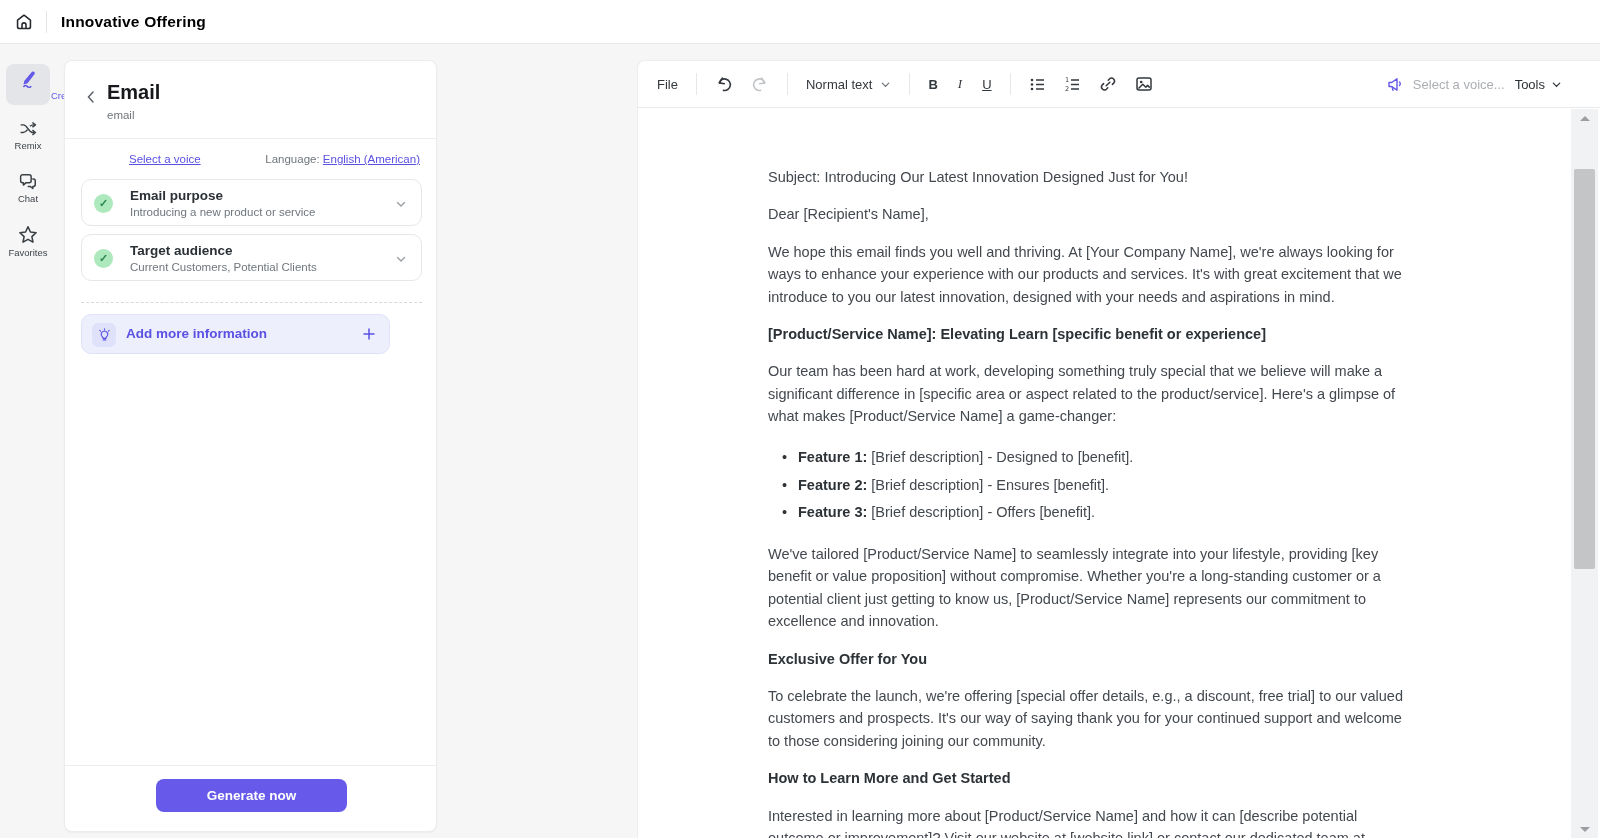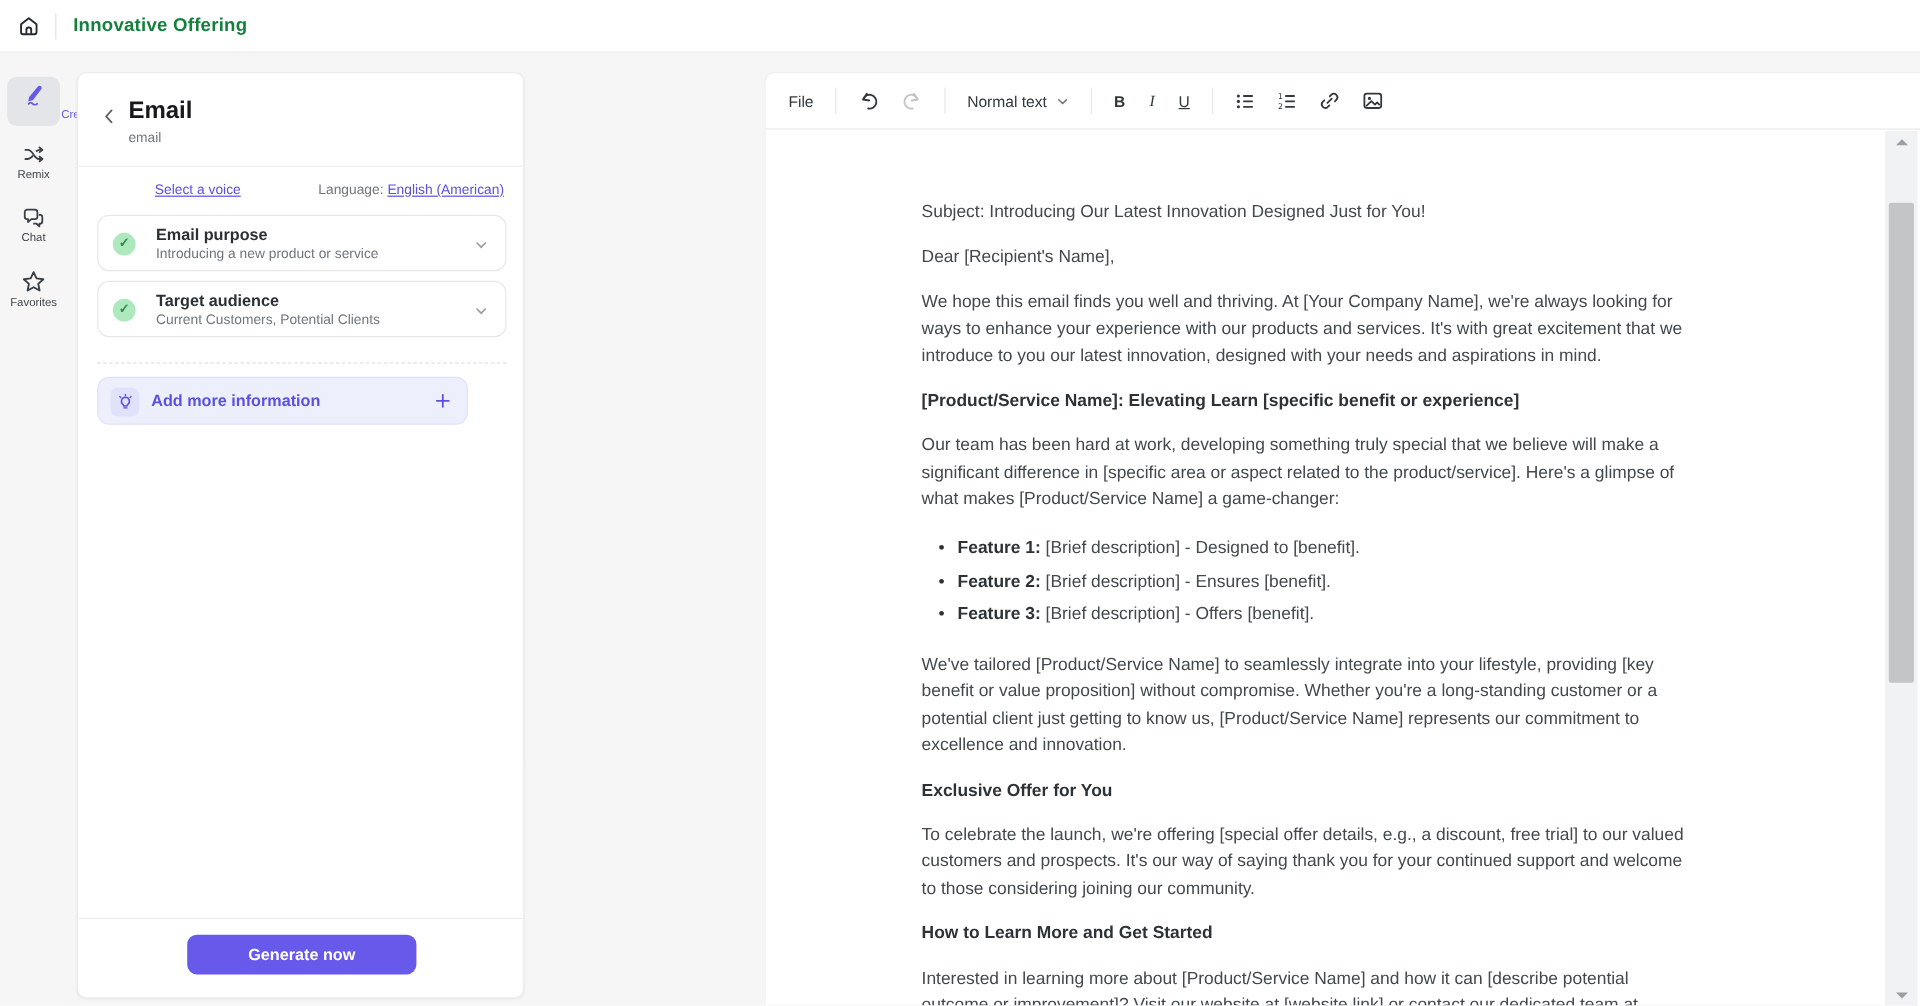--- a/index.html
+++ b/index.html
@@ -3,21 +3,21 @@
 <meta charset="utf-8">
 <style>
   * { margin:0; padding:0; box-sizing:border-box; }
   html,body { width:1600px; height:838px; overflow:hidden; }
   body { font-family:"Liberation Sans", sans-serif; background:#f6f6f7; position:relative; color:#24292e; }
 
   
   .topbar { position:absolute; top:0; left:0; width:1600px; height:44px; background:#ffffff; border-bottom:1px solid #e9eaec; display:flex; align-items:center; }
   .home-btn { width:24px; height:24px; margin-left:12px; display:flex; align-items:center; justify-content:center; cursor:pointer; }
   .topbar-divider { width:1px; height:22px; background:#e3e4e6; margin:0 14px 0 10px; }
-  .topbar-title { font-size:15.5px; font-weight:700; color:#15803d; letter-spacing:.2px; }
+  .topbar-title { font-size:15.5px; font-weight:700; color:#000000; letter-spacing:.2px; }
 
   
   .rail { position:absolute; top:44px; left:0; width:56px; bottom:0; background:#f6f6f7; }
   .rail-item { position:absolute; left:0; width:56px; text-align:center; cursor:pointer; }
   .rail-item .lbl { display:block; font-size:9.5px; color:#3f444a; margin-top:2px; }
   .rail-item.active { left:6px; width:44px; background:#e4e5e8; border-radius:8px; padding:5px 0 4px; }
   .rail-item.active .lbl { color:#6358e8;padding-left:45px; }
 
   
   .panel { position:absolute; left:64px; top:60px; width:373px; height:772px; background:#ffffff; border:1px solid #ebecee; border-radius:8px; box-shadow:0 1px 2px rgba(0,0,0,.04); }
@@ -263,20 +263,40 @@
         <span>
           <svg width="18" height="18" viewBox="0 0 18 18">
               <rect x="2" y="3" width="14" height="12" rx="2" fill="none" stroke="#33383d" stroke-width="1.5"></rect>
               <circle cx="6.2" cy="7" r="1.3" fill="#33383d"></circle>
               <path d="M3.5 13.5 L7.8 9.2 L10.8 12.2 L12.6 10.4 L14.8 12.6" fill="none" stroke="#33383d" stroke-width="1.5" stroke-linejoin="round"></path>
             </svg>
         </span>
       </span>
     </div>
 
+    <div class="etoolbar-right">
+      <span class="voice-muted">
+        <span>
+          <svg width="19" height="17" viewBox="0 0 19 17">
+              <path d="M2 6.5 v4 h2.6 l5.4 3.7 V2.8 L4.6 6.5 z" fill="none" stroke="#6458e7" stroke-width="1.4" stroke-linejoin="round"></path>
+              <path d="M12.5 6 c1 0.8 1 2.7 0 3.5" fill="none" stroke="#6458e7" stroke-width="1.4" stroke-linecap="round"></path>
+              <path d="M5.2 11 l0.8 3.3" stroke="#6458e7" stroke-width="1.4" stroke-linecap="round"></path>
+            </svg>
+        </span>
+        <span>Select a voice...</span>
+      </span>
+      <span class="tools-btn">
+        <span>Tools</span>
+        <span>
+          <svg width="11" height="11" viewBox="0 0 12 12">
+              <path d="M2.5 4.5 L6 8 L9.5 4.5" fill="none" stroke="#33383d" stroke-width="1.4" stroke-linecap="round"></path>
+            </svg>
+        </span>
+      </span>
+    </div>
   </div>
 
   <div class="doc">
     <div class="doc-inner">
       <p>Subject: Introducing Our Latest Innovation Designed Just for You!</p>
       <p>Dear [Recipient's Name],</p>
       <p>We hope this email finds you well and thriving. At [Your Company Name], we're always looking for ways to enhance your experience with our products and services. It's with great excitement that we introduce to you our latest innovation, designed with your needs and aspirations in mind.</p>
       <p class="hd">[Product/Service Name]: Elevating Learn [specific benefit or experience]</p>
       <p>Our team has been hard at work, developing something truly special that we believe will make a significant difference in [specific area or aspect related to the product/service]. Here's a glimpse of what makes [Product/Service Name] a game-changer:</p>
       <ul>

